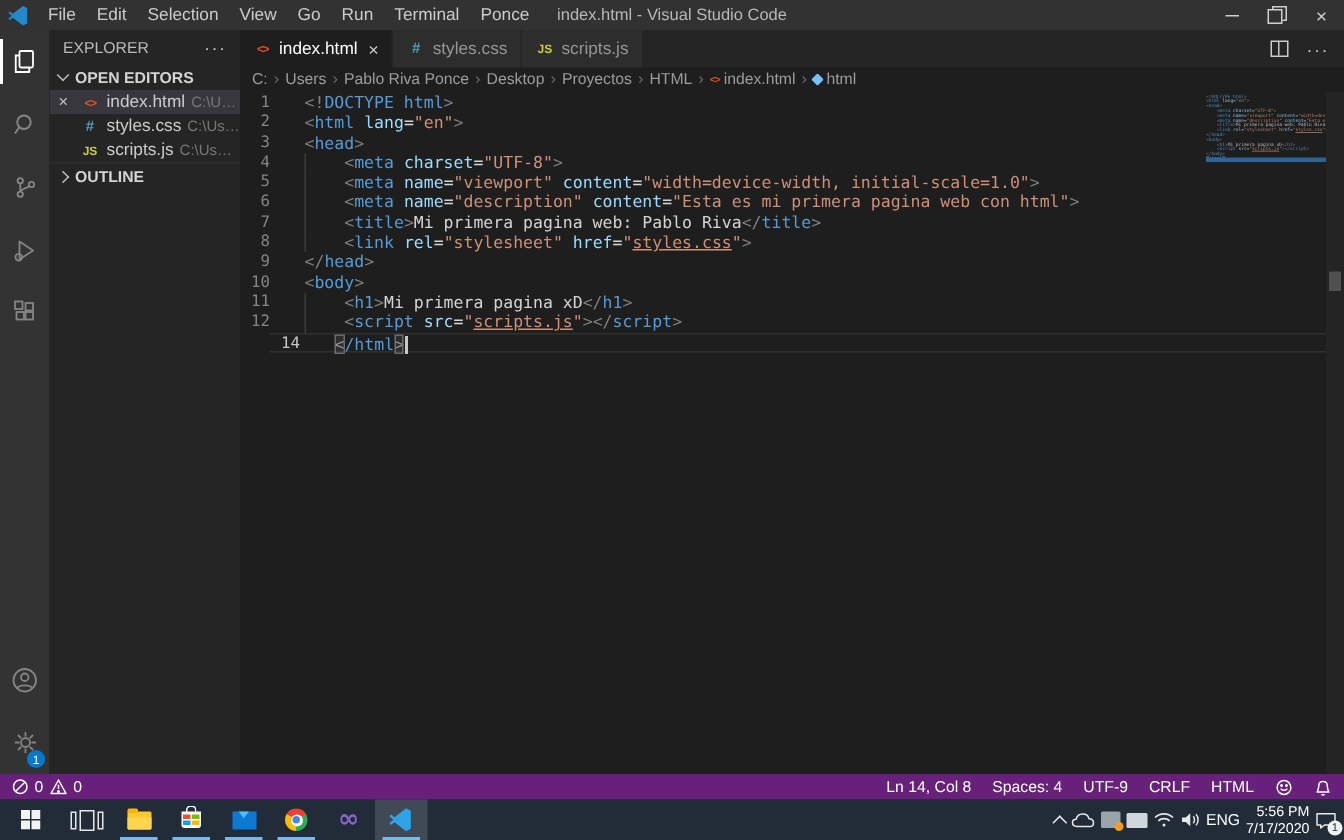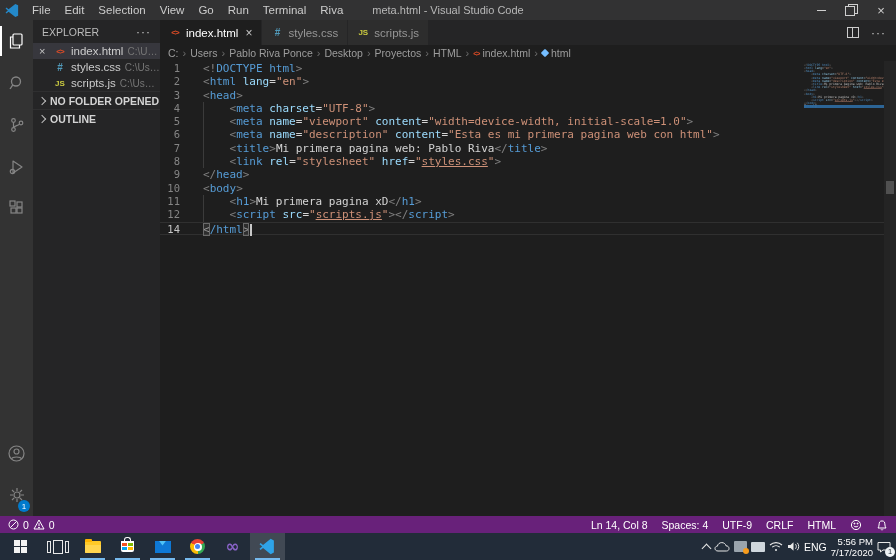--- a/index.html
+++ b/index.html
@@ -62,21 +62,21 @@
   .more-glyph{letter-spacing:1px;font-size:12px;}
   .breadcrumb{height:16px;display:flex;align-items:center;font-size:10.5px;color:#9d9d9d;padding-left:8px;gap:4px;flex:none;white-space:nowrap;overflow:hidden;}
   .crumb{display:flex;align-items:center;gap:3px;}
   .crumb-sep{color:#6e6e6e;font-size:11px;}
   .crumb-ico-html{color:#e44d26;font-size:7px;font-weight:bold;letter-spacing:-1px;}
   .crumb-ico-symbol{width:6px;height:6px;background:#75beff;transform:rotate(45deg);border-radius:1px;}
   
   .code-area{flex:1;position:relative;overflow:hidden;}
   .code-scroll{position:absolute;top:1px;left:0;right:12px;}
   .code-line{display:flex;height:13.3px;line-height:13.3px;font-family:"DejaVu Sans Mono",monospace;font-size:11px;position:relative;box-sizing:border-box;}
-  .code-line.current{border-top:1px solid #303030;border-bottom:1px solid #303030;}
+  .code-line.current{border-top:1px solid #303030;border-bottom:1px solid #303030;margin-left:20px;}
   .gutter{width:43px;flex:none;text-align:right;padding-right:23px;color:#858585;box-sizing:border-box;font-size:10.5px;}
   .code-line.current .gutter{color:#c6c6c6;}
   .line-content{white-space:pre;position:relative;}
   .indent-guide{position:absolute;left:43px;top:0;bottom:0;width:1px;background:#3b3b3b;}
   .tok-p{color:#808080}.tok-t{color:#569cd6}.tok-a{color:#9cdcfe}.tok-s{color:#ce9178}
   .tok-u{color:#ce9178;text-decoration:underline}.tok-o{color:#d4d4d4}.tok-x{color:#d4d4d4}.tok-w{}
   .tok-b{color:#9a9a9a;outline:1px solid #6a6a6a;outline-offset:-1px;background:rgba(90,90,90,.25);}
   .cursor-caret{display:inline-block;width:1.5px;height:12px;background:#c8c8c8;vertical-align:text-bottom;margin-left:1px;}
   .minimap{position:absolute;top:2px;right:12px;width:80px;height:48px;overflow:hidden;background:#1e1e1e;}
   .minimap-inner{font-family:"DejaVu Sans Mono",monospace;font-size:6px;line-height:6.4px;white-space:pre;
@@ -139,23 +139,23 @@
       <polygon points="11,1 14,2.5 14,13.5 11,15 3.8,9.4 1.6,11.1 0.6,10.1 3,8 0.6,5.9 1.6,4.9 3.8,6.6" fill="#2489ca"></polygon>
     </svg>
     <div class="menus">
         <span class="menu-item">File</span>
         <span class="menu-item">Edit</span>
         <span class="menu-item">Selection</span>
         <span class="menu-item">View</span>
         <span class="menu-item">Go</span>
         <span class="menu-item">Run</span>
         <span class="menu-item">Terminal</span>
-        <span class="menu-item">Riva</span>
-      </div>
-    <div class="titlebar-title">meta.html - Visual Studio Code</div>
+        <span class="menu-item">Ponce</span>
+      </div>
+    <div class="titlebar-title">index.html - Visual Studio Code</div>
     <div class="win-controls">
       <div class="win-btn">
           <span class="min-glyph"></span>
         </div>
       <div class="win-btn">
           <span class="restore-glyph"></span>
         </div>
       <div class="win-btn">
           <span class="close-glyph">×</span>
         </div>
@@ -213,43 +213,43 @@
         </svg>
         <span class="badge">1</span>
       </div>
     </div>
 
     <div class="sidebar">
       <div class="sidebar-title">
         <span>EXPLORER</span>
         <span class="sidebar-more">···</span>
       </div>
+      <div class="section-header">
+        <span class="chev open"></span>
+        <span>OPEN EDITORS</span>
+      </div>
       <div id="open-editors-list">
           <div class="oe-item active">
             <span class="oe-close">×</span>
             <span class="ficon html">&lt;&gt;</span>
             <span class="oe-label">index.html</span>
             <span class="oe-detail">C:\User...</span>
           </div>
           <div class="oe-item">
             <span class="ficon css">#</span>
             <span class="oe-label">styles.css</span>
             <span class="oe-detail">C:\Users\...</span>
           </div>
           <div class="oe-item">
             <span class="ficon js">JS</span>
             <span class="oe-label">scripts.js</span>
             <span class="oe-detail">C:\Users\...</span>
           </div>
         </div>
       <div id="sidebar-sections">
-          <div class="section-header bordered">
-            <span class="chev closed"></span>
-            <span>NO FOLDER OPENED</span>
-          </div>
           <div class="section-header bordered">
             <span class="chev closed"></span>
             <span>OUTLINE</span>
           </div>
         </div>
     </div>
 
     <div class="editor">
       <div class="tabbar">
         <div id="tabs" style="display:flex;align-items:stretch;">

